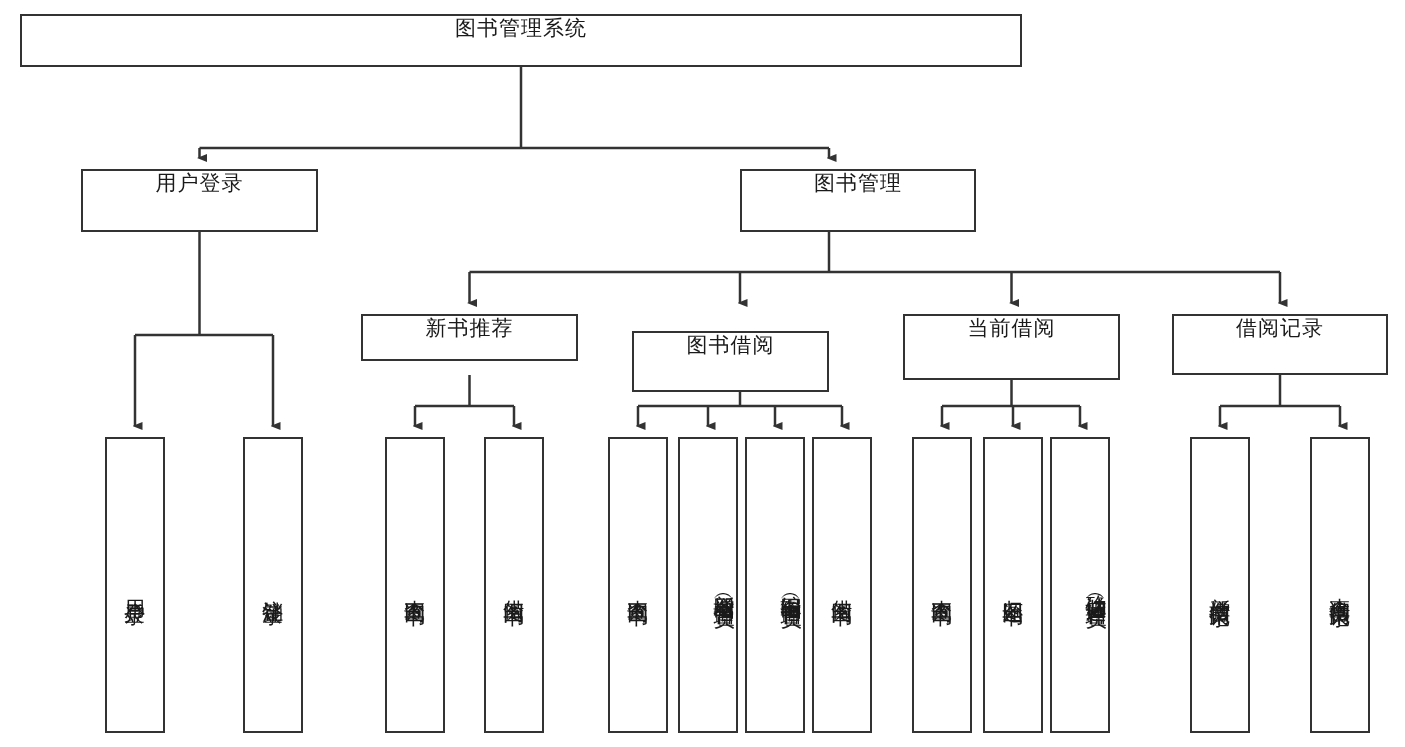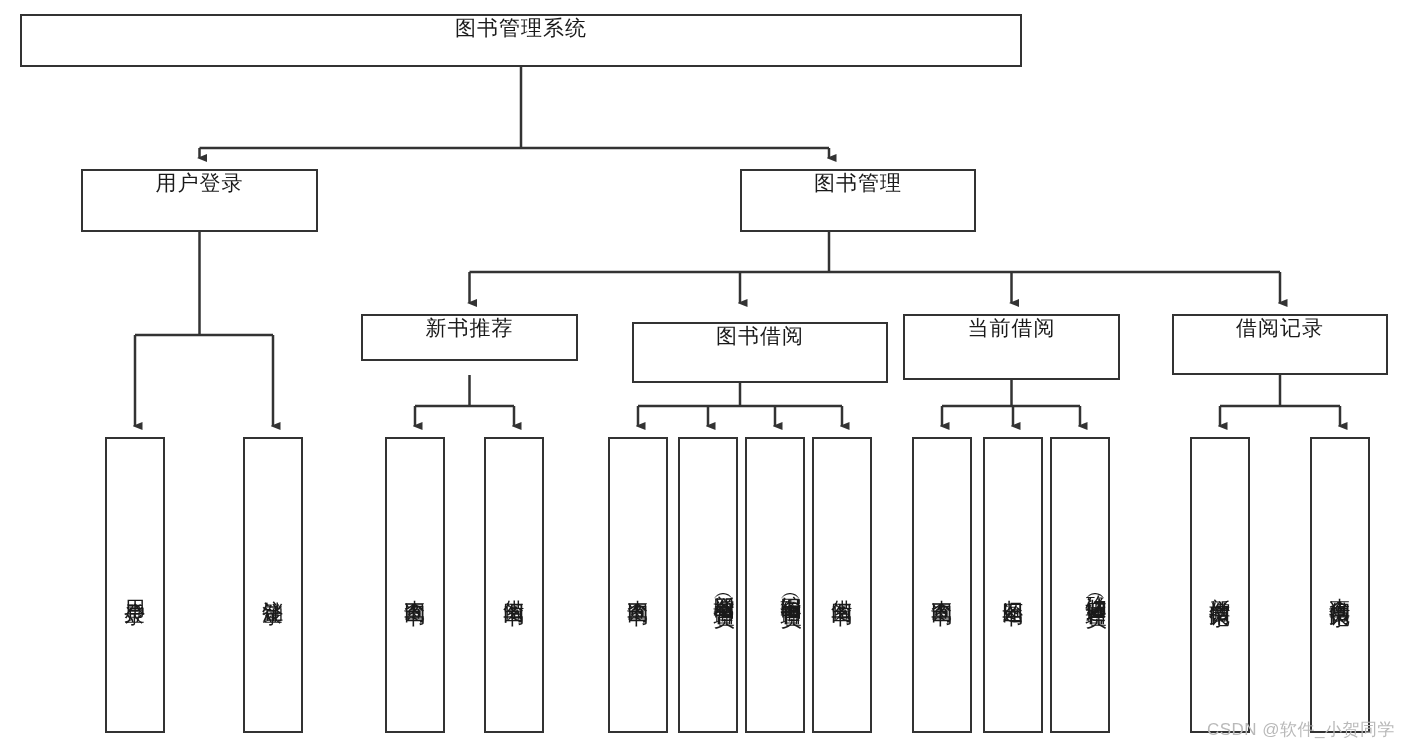--- a/index.html
+++ b/index.html
@@ -121,21 +121,21 @@
       </div>
       <div class="node horiz" style="left: 81px; top: 169px; width: 237px; height: 63px;">
         <span class="node-label">用户登录</span>
       </div>
       <div class="node horiz" style="left: 711px; top: 169px; width: 236px; height: 63px; margin-left: 29px;">
         <span class="node-label">图书管理</span>
       </div>
       <div class="node horiz" style="left: 361px; top: 314px; width: 217px; height: 47px;">
         <span class="node-label">新书推荐</span>
       </div>
-      <div class="node horiz" style="left: 632px; top: 322px; width: 256px; height: 61px;">
+      <div class="node horiz" style="left: 632px; top: 331px; width: 197px; height: 61px;">
         <span class="node-label">图书借阅</span>
       </div>
       <div class="node horiz" style="left: 903px; top: 314px; width: 217px; height: 66px;">
         <span class="node-label">当前借阅</span>
       </div>
       <div class="node horiz" style="left: 1172px; top: 314px; width: 216px; height: 61px;">
         <span class="node-label">借阅记录</span>
       </div>
       <div class="node vert center-text" style="left: 105px; top: 437px; width: 60px; height: 296px;">
         <span class="node-label">用户登录</span>
@@ -171,15 +171,14 @@
         <span class="node-label">确认归还（管理员）</span>
       </div>
       <div class="node vert center-text" style="left: 1190px; top: 437px; width: 60px; height: 296px;">
         <span class="node-label">新增借阅记录</span>
       </div>
       <div class="node vert center-text" style="left: 1310px; top: 437px; width: 60px; height: 296px;">
         <span class="node-label">查询借阅记录</span>
       </div>
     </div>
 
-  <div id="watermark">CSDN @软件_小贺同学</div>
 
 </div>
 
 </body></html>

